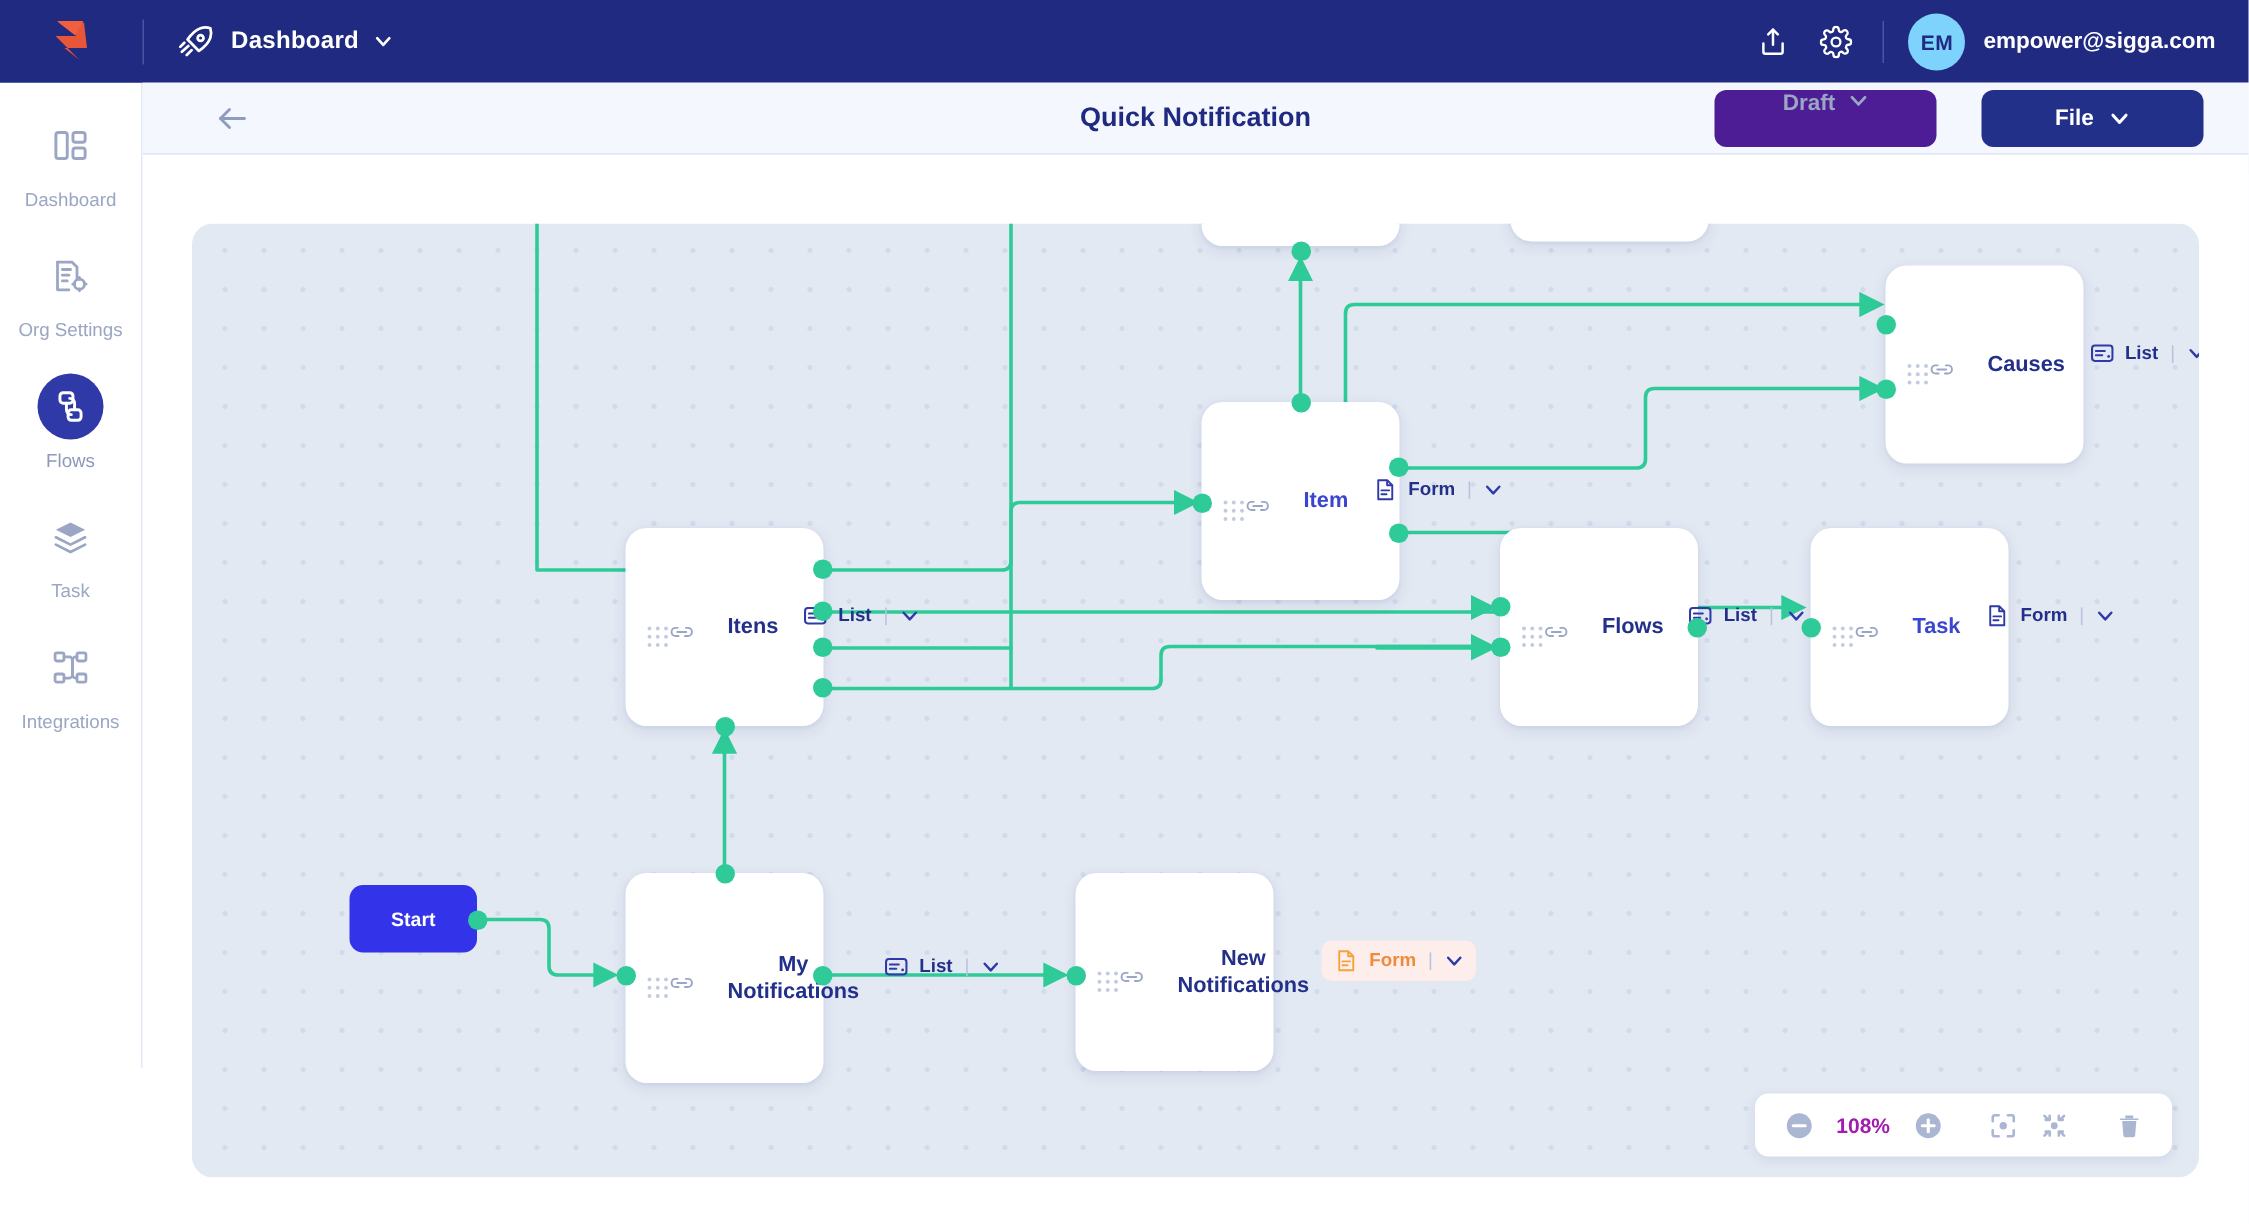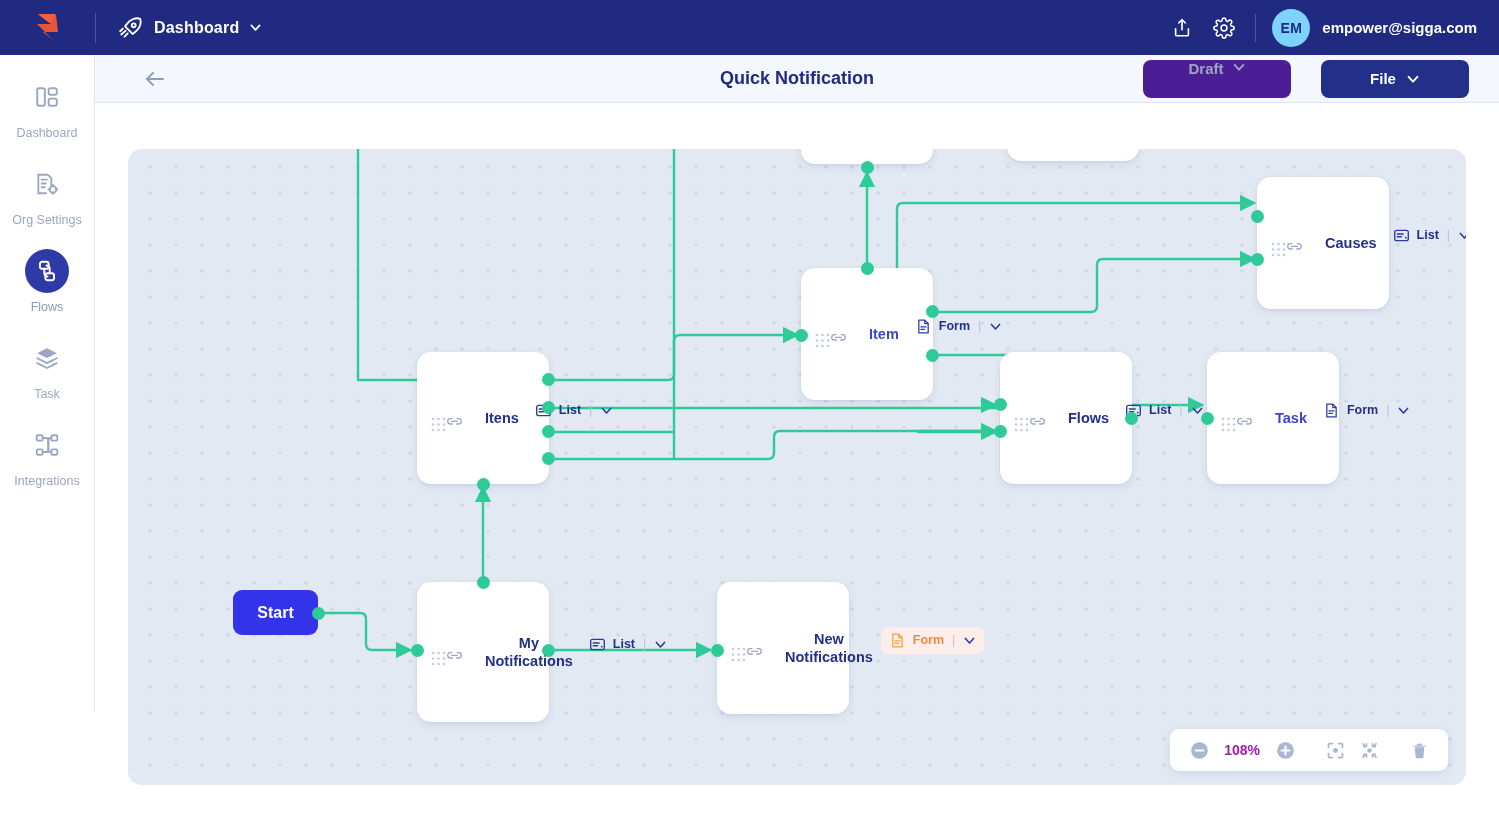--- a/index.html
+++ b/index.html
@@ -172,21 +172,21 @@
   .node-badge.accent { background: #fdeeeb; color: #f08a3c; }
   .badge-ico { width: 17px; height: 17px; display:block; }
   .badge-div { color: #b9c2dd; font-weight: 400; margin: 0 1px; }
   .badge-chev { width: 13px; height: 13px; display:block; }
 
   .start-node {
     position: absolute;
     width: 85px; height: 45px; border-radius: 9px;
     background: #3333ea; color:#fff;
     display:flex; align-items:center; justify-content:center;
-    font-size: 16px; font-weight: 700;
+    font-size: 13px; font-weight: 700;
     cursor: grab; z-index: 6;
   }
 
   
   .port {
     position: absolute; width: 13px; height: 13px; border-radius: 50%;
     background: #2ecb99; z-index: 8; cursor: crosshair;
   }
 
   

